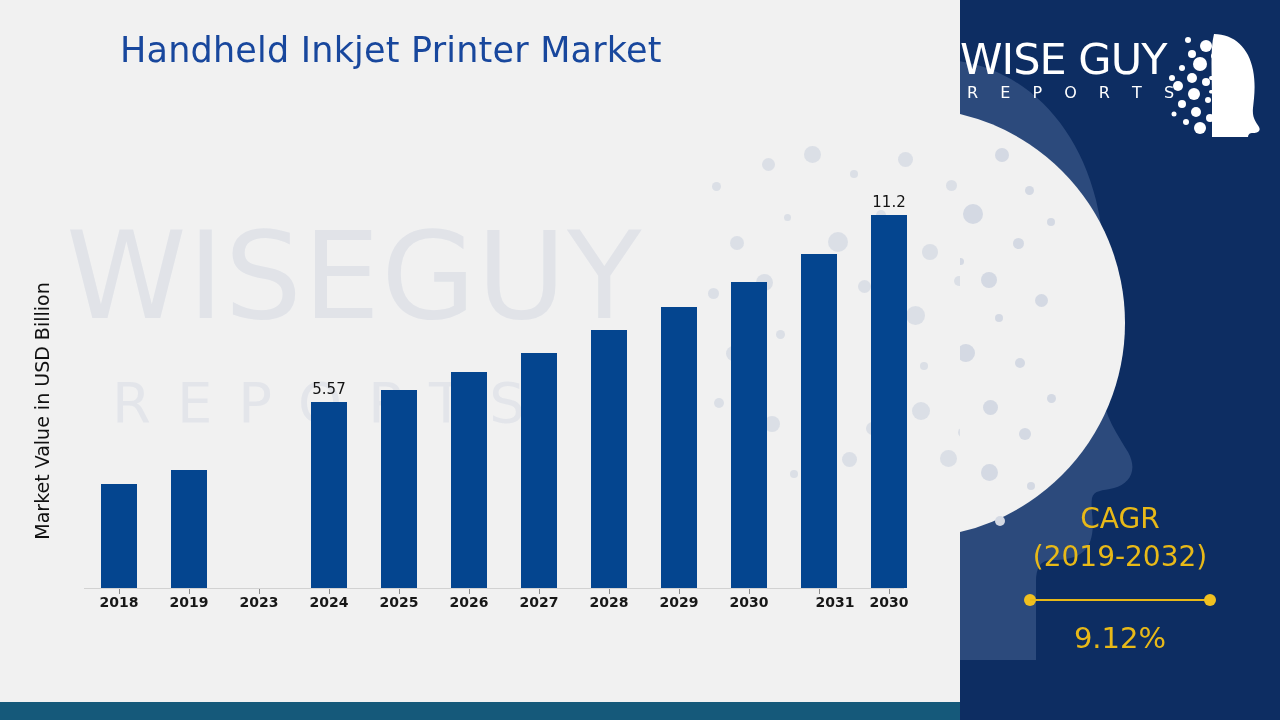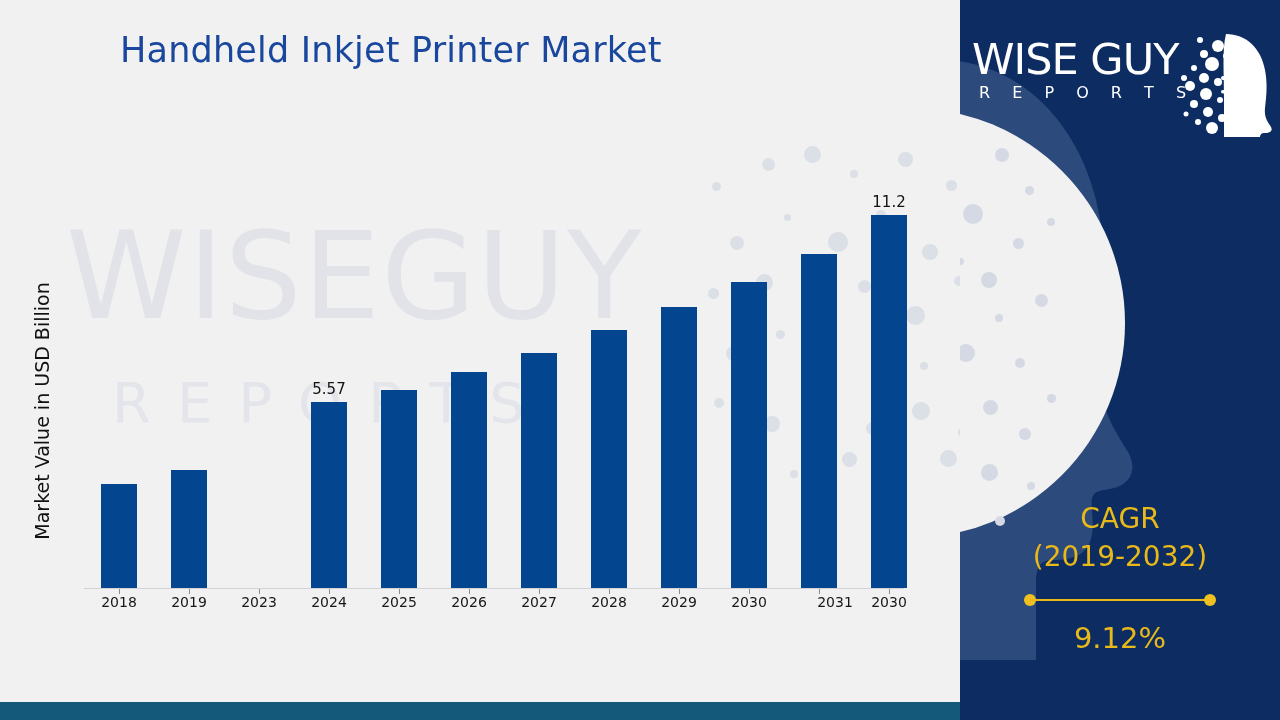--- a/index.html
+++ b/index.html
@@ -150,20 +150,21 @@
     height: 5px;
     background: #8d8d8d;
   }
   .x-tick-label {
     position: absolute;
     top: 594px;
     width: 70px;
     text-align: center;
     font-size: 14px;
     color: #171717;
+    font-weight: bold;
   }
 
   
   .bottom-strip {
     position: absolute;
     left: 0;
     bottom: 0;
     width: 960px;
     height: 18px;
     background: #15597a;
@@ -206,21 +207,21 @@
   .arc-dots i {
     position: absolute;
     display: block;
     border-radius: 50%;
     background: #d4d9e3;
   }
 
   
   .logo {
     position: absolute;
-    left: 12px;
+    left: 0;
     top: 38px;
     width: 300px;
     height: 90px;
   }
   .logo-wordmark {
     position: absolute;
     left: 0; top: 0;
     font-size: 43px;
     line-height: 43px;
     color: #ffffff;

